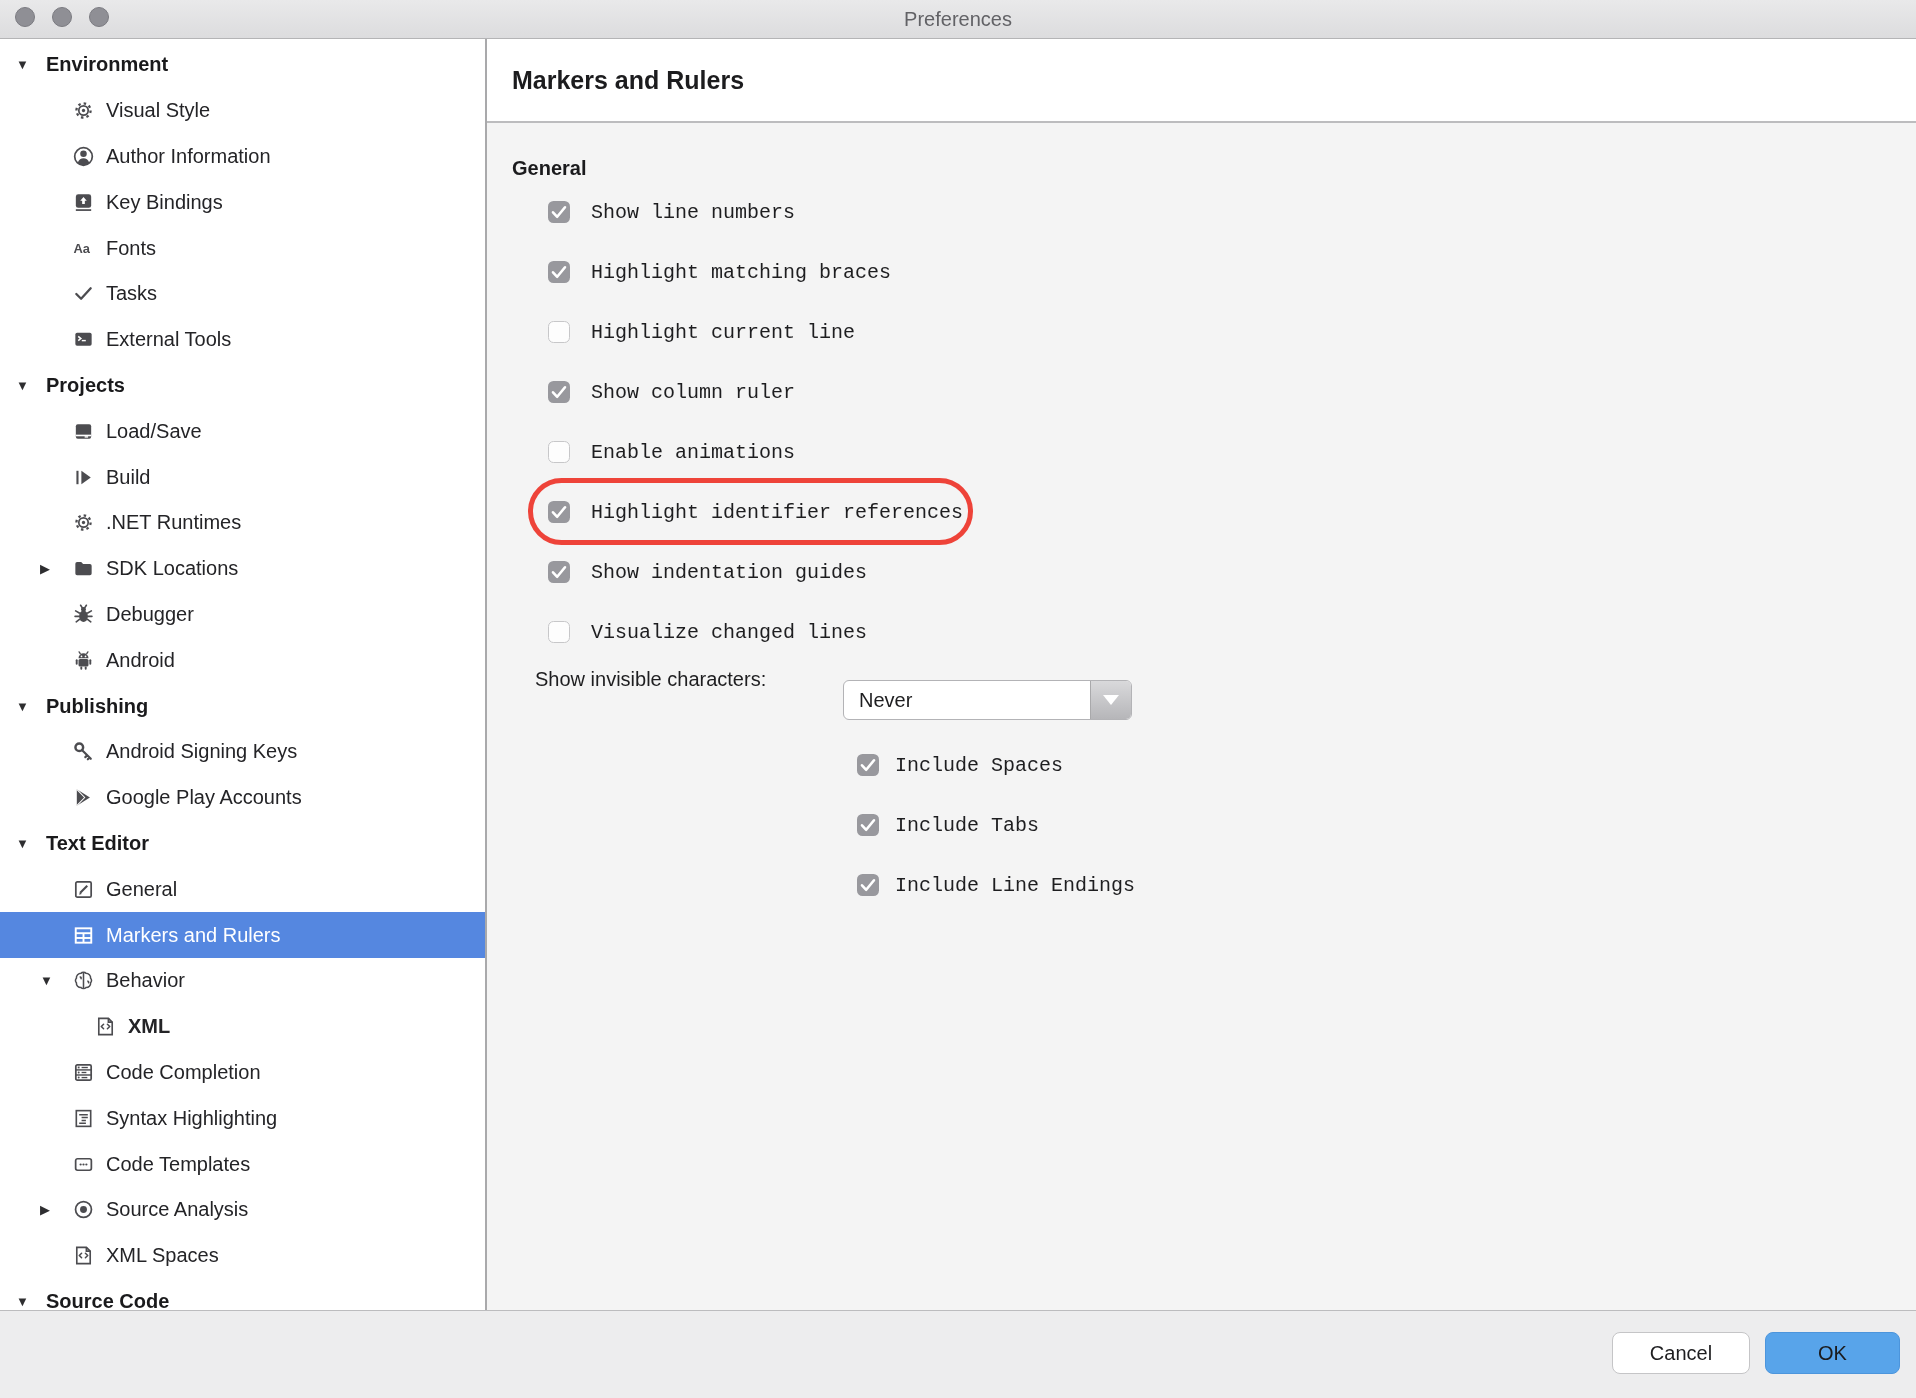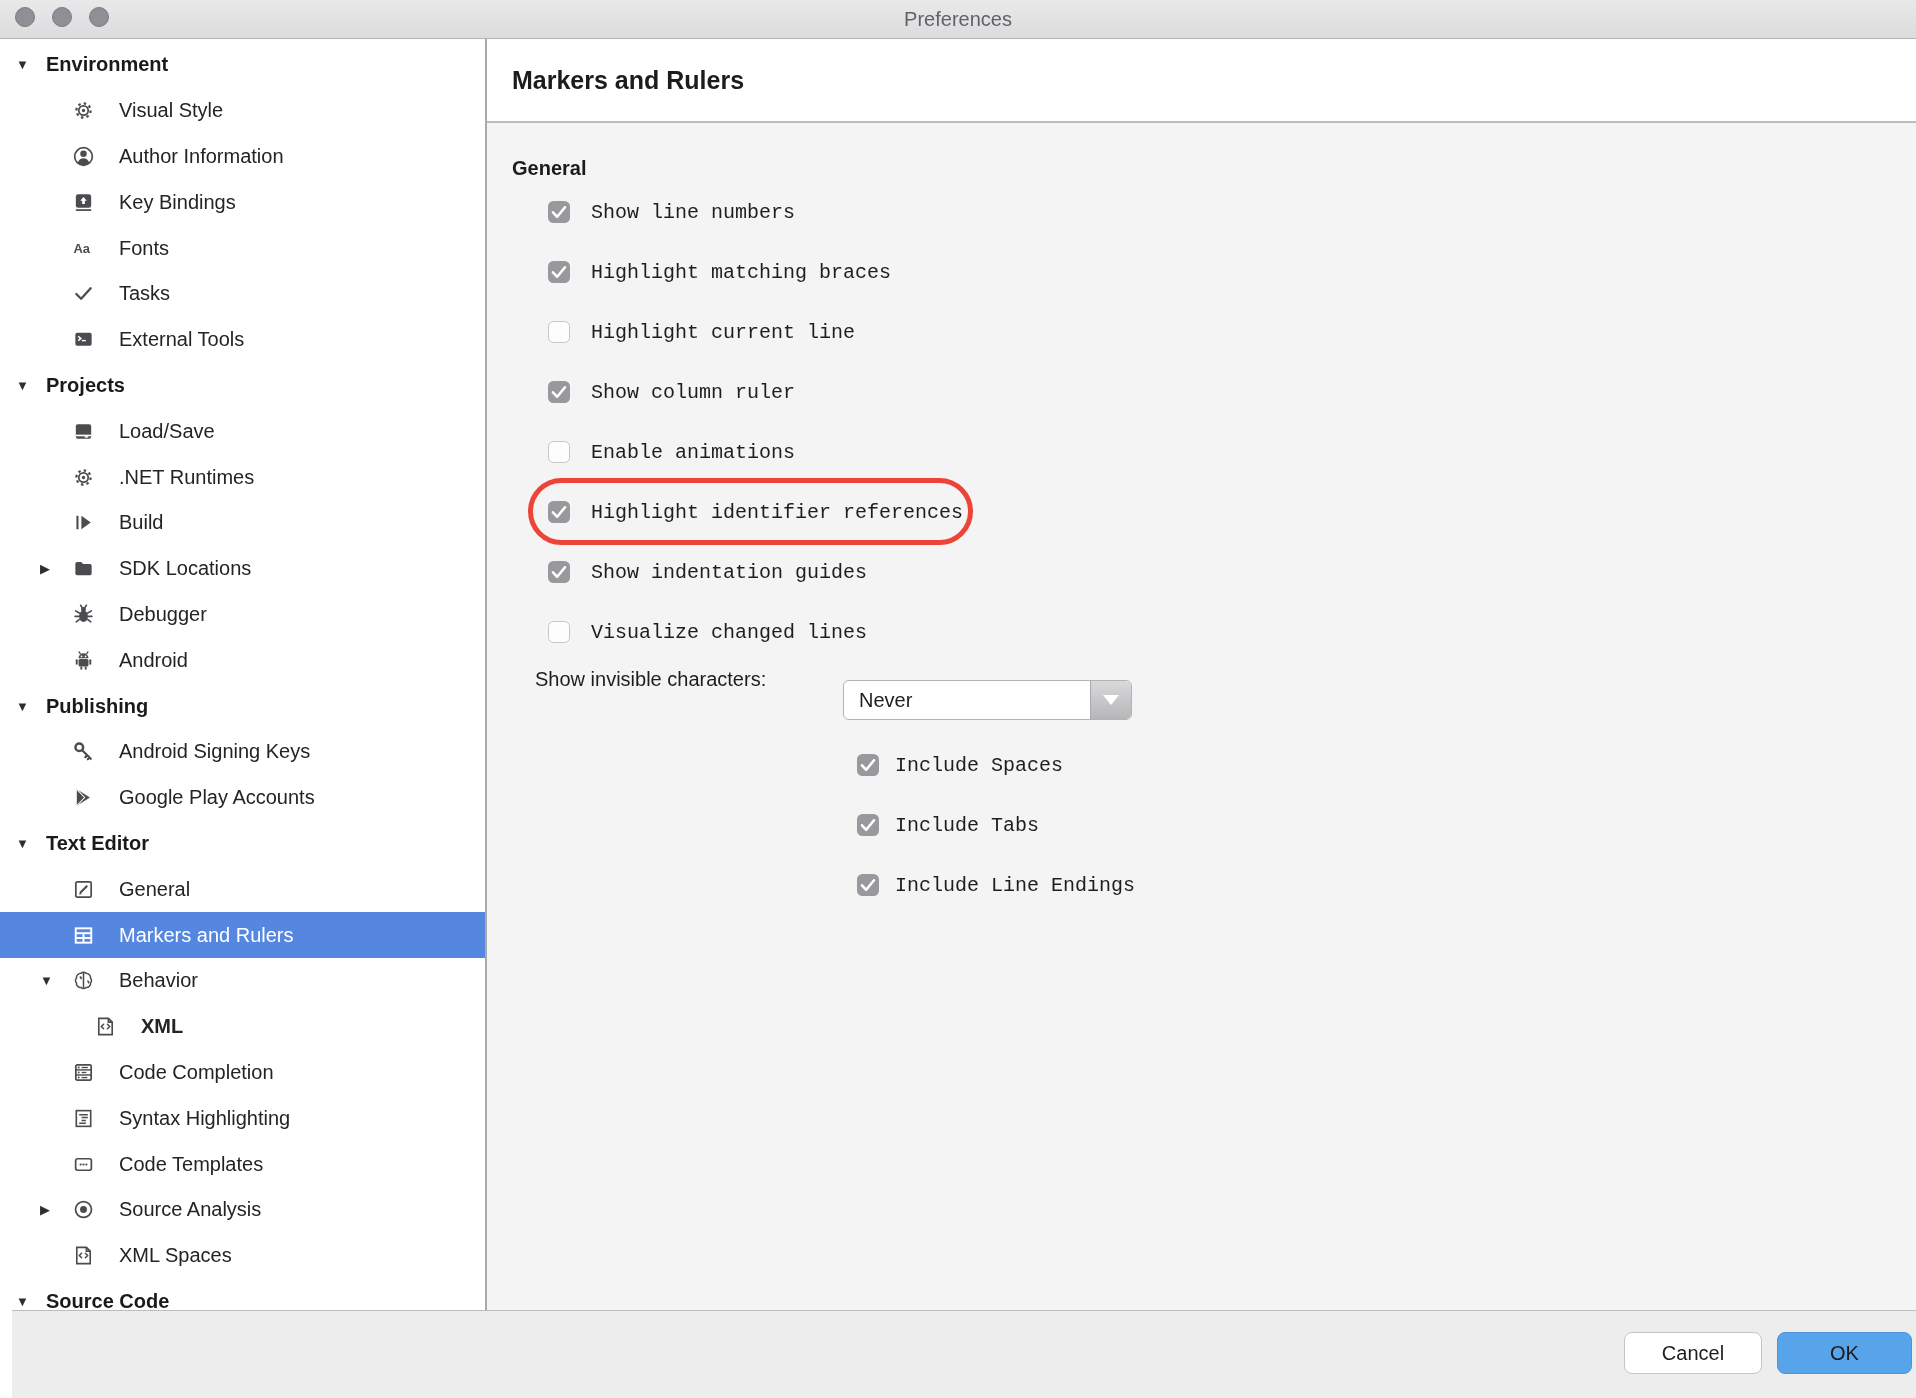--- a/index.html
+++ b/index.html
@@ -20,21 +20,21 @@
     border-right:2px solid #a9a9ab;overflow:hidden;}
   .tree{padding-top:3px;}
   .srow{display:flex;align-items:center;height:45.8px;font-size:20px;color:#242427;
     white-space:nowrap;cursor:default;}
   .srow .tri{width:30px;font-size:13px;color:#2e2e30;flex:0 0 auto;text-align:left;}
   .srow.sec{padding-left:16px;font-weight:bold;color:#1a1a1c;}
   .srow.l1{padding-left:72px;}
   .srow.l1d{padding-left:40px;}
   .srow.l1d .tri{width:32px;}
   .srow.l2{padding-left:94px;font-weight:bold;}
-  .icn{width:23px;height:23px;flex:0 0 auto;margin-right:24px;color:#4c4c50;display:inline-flex;}
+  .icn{width:23px;height:23px;flex:0 0 auto;margin-right:11px;color:#4c4c50;display:inline-flex;}
   .icn svg{width:23px;height:23px;display:block;}
   .srow.sel{background:#5587e0;color:#fff;}
   .srow.sel .icn{color:#fff;}
   
   .main{position:absolute;left:487px;right:0;top:39px;bottom:88px;}
   .mainhead{height:82px;background:#fff;border-bottom:2px solid #bcbcbe;display:flex;align-items:center;}
   .mainhead h1{margin:0 0 0 25px;font-size:25px;font-weight:bold;color:#1c1c1e;}
   .maincontent{position:absolute;top:84px;left:0;right:0;bottom:0;background:#f4f4f4;}
   .secheading{position:absolute;left:25px;top:31px;height:28px;line-height:28px;
     font-size:20px;font-weight:bold;color:#1b1b1d;}
@@ -52,21 +52,21 @@
   .select{position:absolute;left:356px;top:557px;width:289px;height:40px;box-sizing:border-box;
     background:#fff;border:1.5px solid #b3b3b6;border-radius:6px;display:flex;align-items:center;}
   .selval{flex:1;padding-left:15px;font-size:20px;color:#1e1e20;}
   .selbtn{width:40px;height:100%;border-left:1px solid #a9a9ab;border-radius:0 5px 5px 0;
     background:linear-gradient(#d9d9db,#b6b6b9);display:flex;align-items:center;justify-content:center;}
   .selbtn .down{width:0;height:0;border-left:8px solid transparent;border-right:8px solid transparent;
     border-top:10px solid #fff;}
   .optlist{position:absolute;left:370px;top:631px;}
   .optlist .cblabel{margin-left:16px;}
   
-  .bottombar{position:absolute;left:12px;right:0;bottom:0;height:88px;background:#ededee;
+  .bottombar{position:absolute;left:0;right:0;bottom:0;height:88px;background:#ededee;
     border-top:1px solid #bcbcbe;box-sizing:border-box;}
   .btn{position:absolute;top:21px;height:42px;border-radius:8px;font-size:20px;
     display:flex;align-items:center;justify-content:center;box-sizing:border-box;cursor:default;}
   .btn.cancel{left:1612px;width:138px;background:#fff;border:1.5px solid #c5c5c7;color:#1e1e20;}
   .btn.ok{left:1765px;width:135px;background:#58a4ea;border:1px solid #4c95dc;color:#1b1b1d;}
 </style>
 </head>
 <body>
 
 <div class="titlebar">
@@ -148,35 +148,35 @@
             <rect x="4" y="4.5" width="16" height="15" rx="2" fill="currentColor"></rect>
             <rect x="4" y="15.3" width="16" height="1.7" fill="#fff"></rect>
             <rect x="13.2" y="16.9" width="3.6" height="1.5" fill="#fff"></rect>
           </svg>
         </span>
         <span>Load/Save</span>
       </div>
       <div class="srow l1">
         <span class="icn">
           <svg viewBox="0 0 24 24">
+            <rect x="4.6" y="5" width="2.2" height="14" fill="currentColor"></rect>
+            <path d="M9.8 5 L19.6 12 L9.8 19 Z" fill="currentColor"></path>
+          </svg>
+        </span>
+        <span>Build</span>
+      </div>
+      <div class="srow l1">
+        <span class="icn">
+          <svg viewBox="0 0 24 24">
             <circle cx="12" cy="12" r="7.4" fill="none" stroke="currentColor" stroke-width="2.4" stroke-dasharray="2.6 3.2"></circle>
             <circle cx="12" cy="12" r="4.9" fill="none" stroke="currentColor" stroke-width="1.8"></circle>
             <circle cx="12" cy="12" r="1.7" fill="currentColor"></circle>
           </svg>
         </span>
         <span>.NET Runtimes</span>
-      </div>
-      <div class="srow l1">
-        <span class="icn">
-          <svg viewBox="0 0 24 24">
-            <rect x="4.6" y="5" width="2.2" height="14" fill="currentColor"></rect>
-            <path d="M9.8 5 L19.6 12 L9.8 19 Z" fill="currentColor"></path>
-          </svg>
-        </span>
-        <span>Build</span>
       </div>
       <div class="srow l1d">
         <span class="tri">▶</span>
         <span class="icn">
           <svg viewBox="0 0 24 24">
             <path d="M3.5 7 a1.8 1.8 0 0 1 1.8 -1.8 h4.3 l2 2.2 h7.1 a1.8 1.8 0 0 1 1.8 1.8 v8.1 a1.8 1.8 0 0 1 -1.8 1.8 h-13.4 a1.8 1.8 0 0 1 -1.8 -1.8 Z" fill="currentColor"></path>
           </svg>
         </span>
         <span>SDK Locations</span>
       </div>

